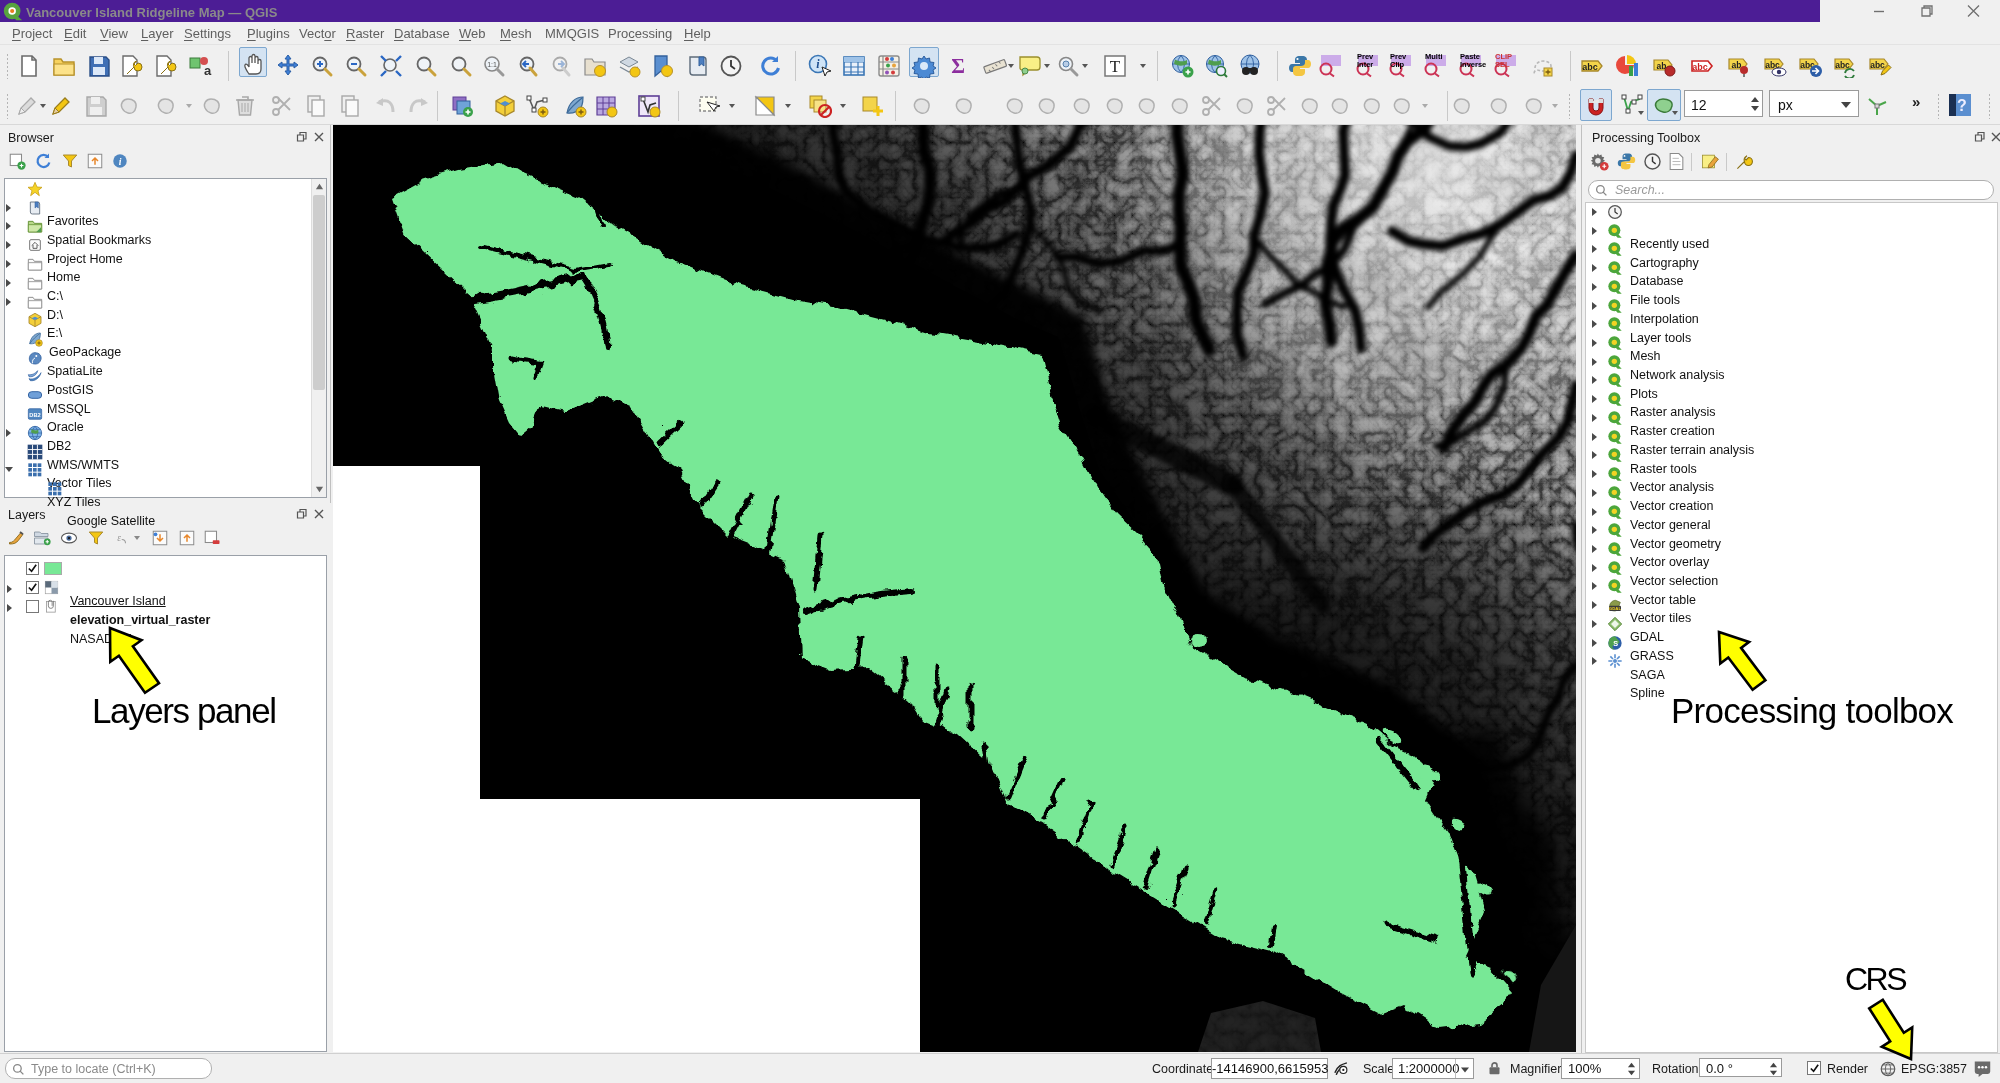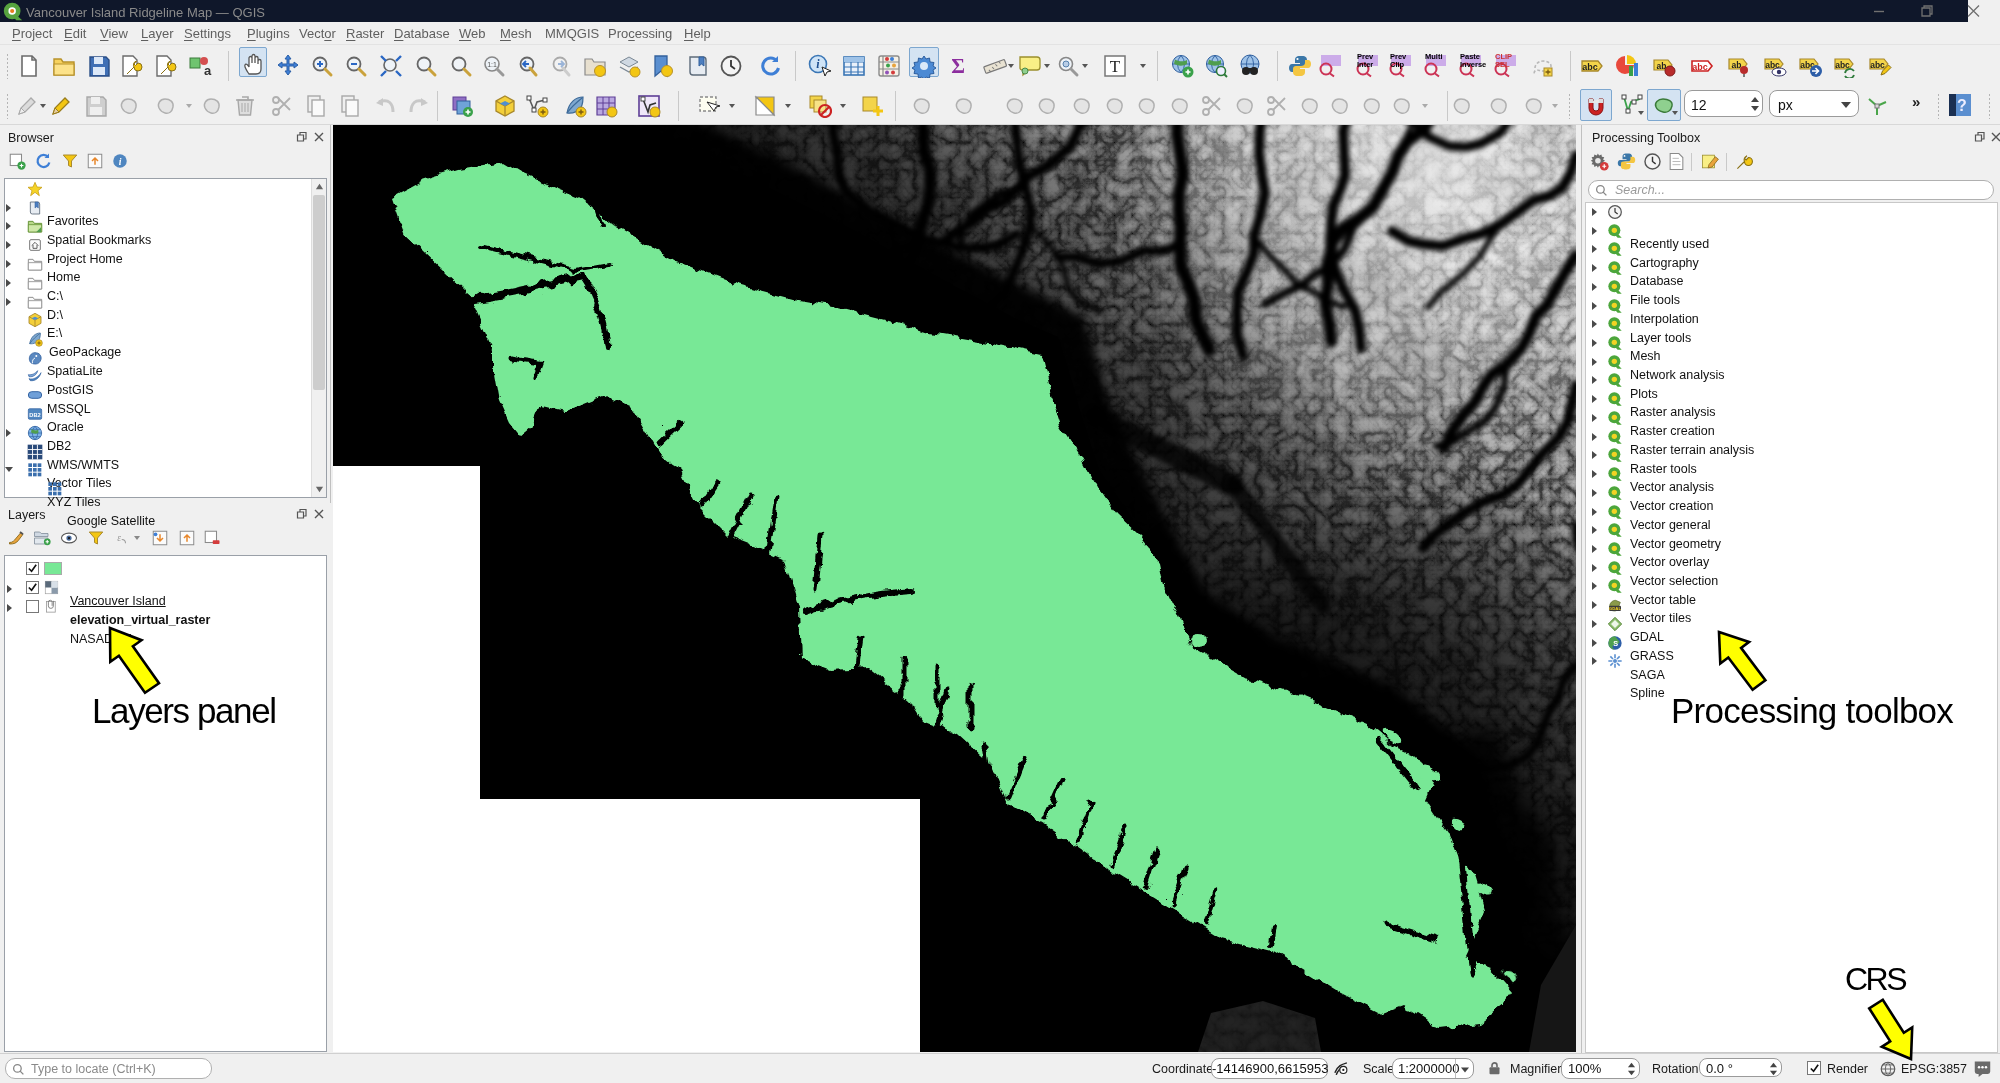--- a/index.html
+++ b/index.html
@@ -1,20 +1,20 @@
 <!DOCTYPE html>
 <html><head>
 <meta charset="utf-8">
 <style>
   * { margin:0; padding:0; box-sizing:border-box; }
   html,body { width:2000px; height:1083px; overflow:hidden; font-family:"Liberation Sans",sans-serif; background:#f0f0f0; }
   .abs { position:absolute; }
   #app { position:relative; width:2000px; height:1083px; }
   
-  #titlebar { position:absolute; left:0; top:0; width:1968px; height:22px; background:#0f172a; }
+  #titlebar { position:absolute; left:0; top:0; width:1820px; height:22px; background:#4c1d95;font-weight:bold; }
   #titletxt { position:absolute; left:26px; top:5px; font-size:13px; color:#8a8a8a; }
   
   #menubar { position:absolute; left:0; top:22px; width:2000px; height:23px; background:#f0f0f0; border-bottom:1px solid #e3e3e3;}
   .mi { position:absolute; top:4px; font-size:13px; color:#5f5f5f; }
   .mi u { text-decoration-thickness:1px; text-underline-offset:2px; }
   
   #tb1 { position:absolute; left:0; top:45px; width:1912px; height:42px; background:#f0f0f0; }
   #tb2 { position:absolute; left:0; top:87px; width:2000px; height:38px; background:#f0f0f0; border-bottom:1px solid #d8d8d8;}
   svg.i { position:absolute; width:24px; height:24px; }
   .vsep { position:absolute; width:1px; background:#c9c9c9; }
@@ -24,21 +24,21 @@
   
   .ptitle { position:absolute; font-size:12.5px; color:#1a1a1a; }
   .pbtn { position:absolute; width:12px; height:12px; }
   .treebox { position:absolute; background:#ffffff; border:1px solid #9aa0a8; }
   .trow { position:absolute; font-size:12.5px; color:#111; white-space:nowrap;margin-top:32px; }
   .tarrow { position:absolute; width:0; height:0; border-top:4px solid transparent; border-bottom:4px solid transparent; border-left:5px solid #4a4a4a; }
   .tarrowd { position:absolute; width:0; height:0; border-left:4px solid transparent; border-right:4px solid transparent; border-top:5px solid #4a4a4a; }
   .ticon { position:absolute; width:16px; height:16px; }
   
   #statusbar { position:absolute; left:0; top:1053px; width:2000px; height:30px; background:#f0f0f0; border-top:1px solid #d0d0d0; font-size:12.5px; color:#1a1a1a; }
-  .sbox { position:absolute; background:#fff; border:1px solid #9a9a9a; border-radius:8px; font-size:13px; color:#111; }
+  .sbox { position:absolute; background:#fff; border:1px solid #9a9a9a; border-radius:0; font-size:13px; color:#111; }
   .slabel { position:absolute; font-size:12.5px; color:#1a1a1a; }
   
   .anno { position:absolute; color:#000; z-index:50; }
 </style>
 </head>
 <body>
 <div id="app">
 
 <svg width="0" height="0" style="position:absolute">
 <defs>

